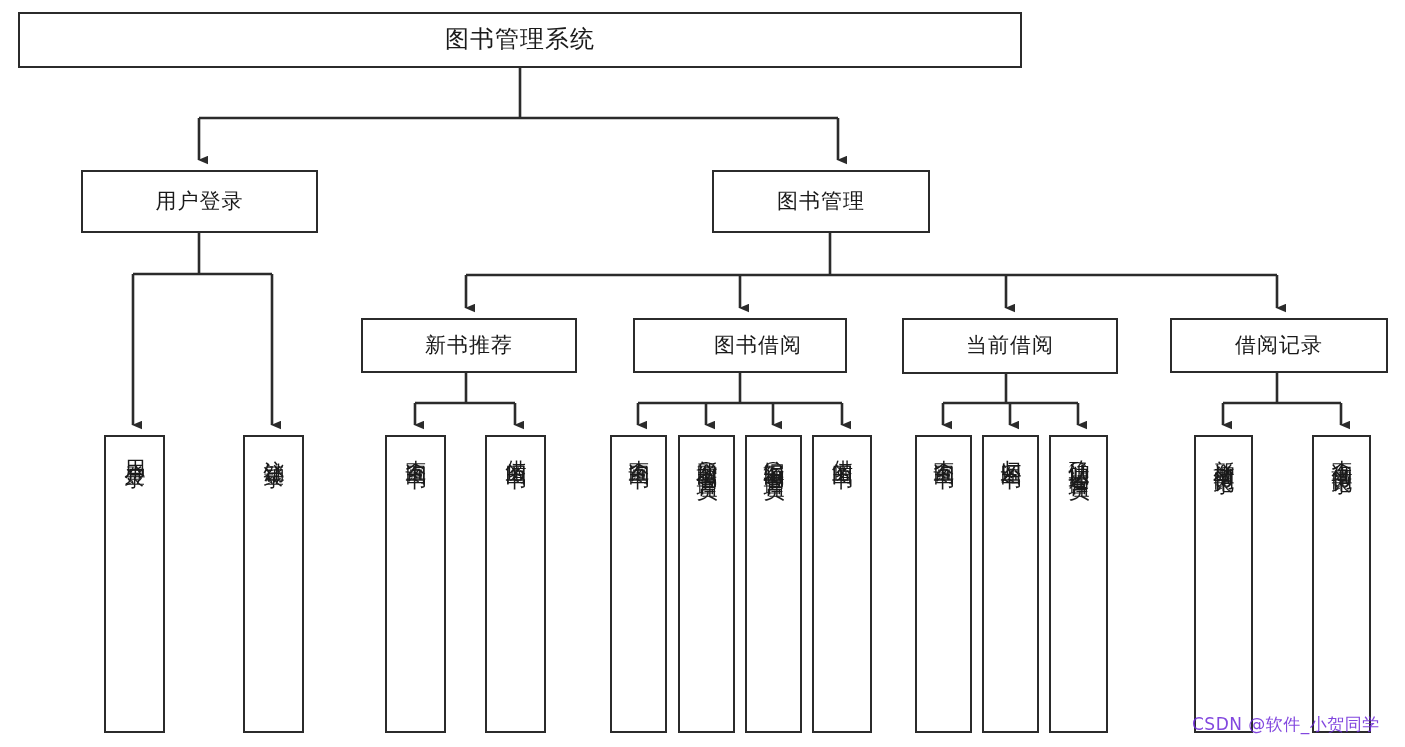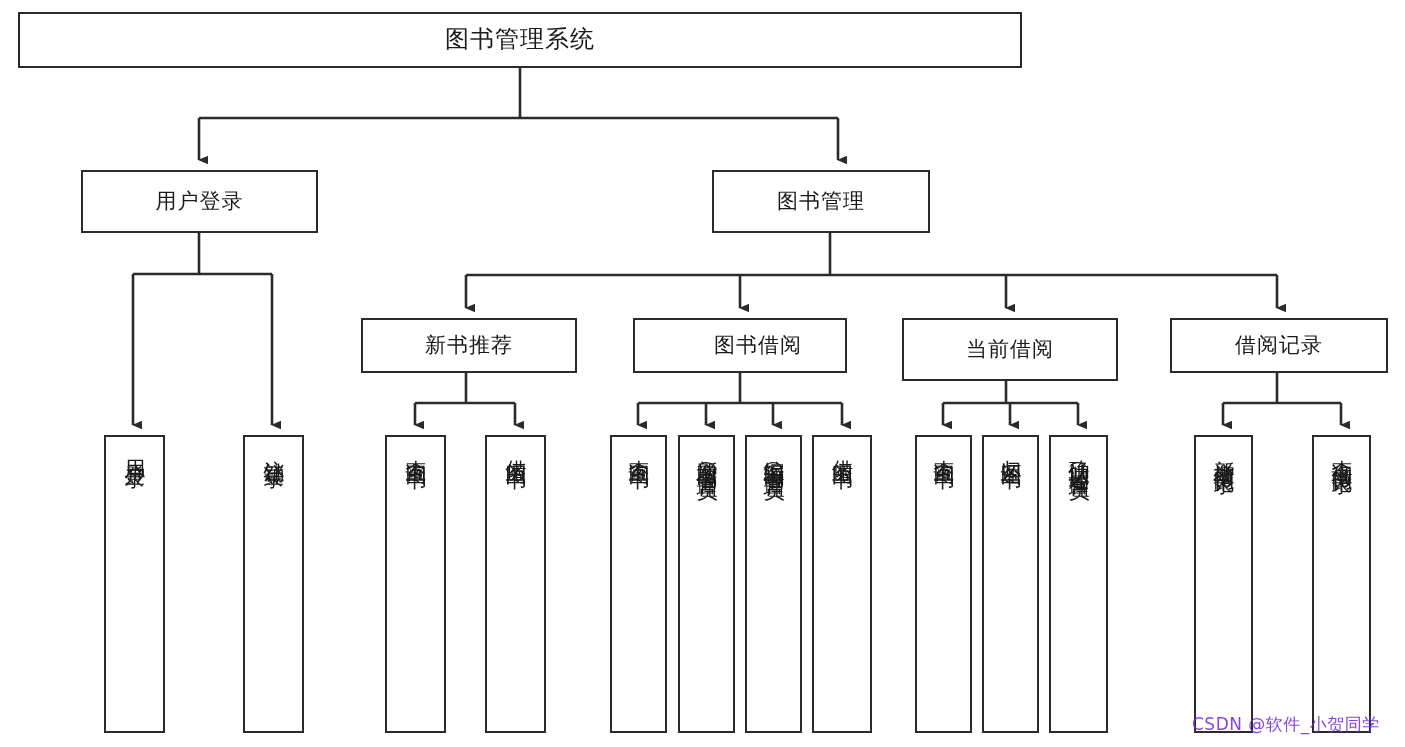--- a/index.html
+++ b/index.html
@@ -133,21 +133,21 @@
   <div class="node horizontal" style="left:712px; top:170px; width:218px; height:63px;">
     <span class="node-label">图书管理</span>
   </div>
 
   <div class="node horizontal" style="left:361px; top:318px; width:216px; height:55px;">
     <span class="node-label">新书推荐</span>
   </div>
   <div class="node horizontal" style="left:633px; top:318px; width:214px; height:55px;padding-left:36px;">
     <span class="node-label">图书借阅</span>
   </div>
-  <div class="node horizontal" style="left:902px; top:318px; width:216px; height:63px;">
+  <div class="node horizontal" style="left:902px; top:318px; width:216px; height:56px;">
     <span class="node-label">当前借阅</span>
   </div>
   <div class="node horizontal" style="left:1152px; top:318px; width:218px; height:55px;margin-left:18px;">
     <span class="node-label">借阅记录</span>
   </div>
 
   <div class="node vertical" style="left:104px; top:435px; width:61px; height:298px;">
     <span class="node-label">用户登录</span>
   </div>
   <div class="node vertical" style="left:243px; top:435px; width:61px; height:298px;">

